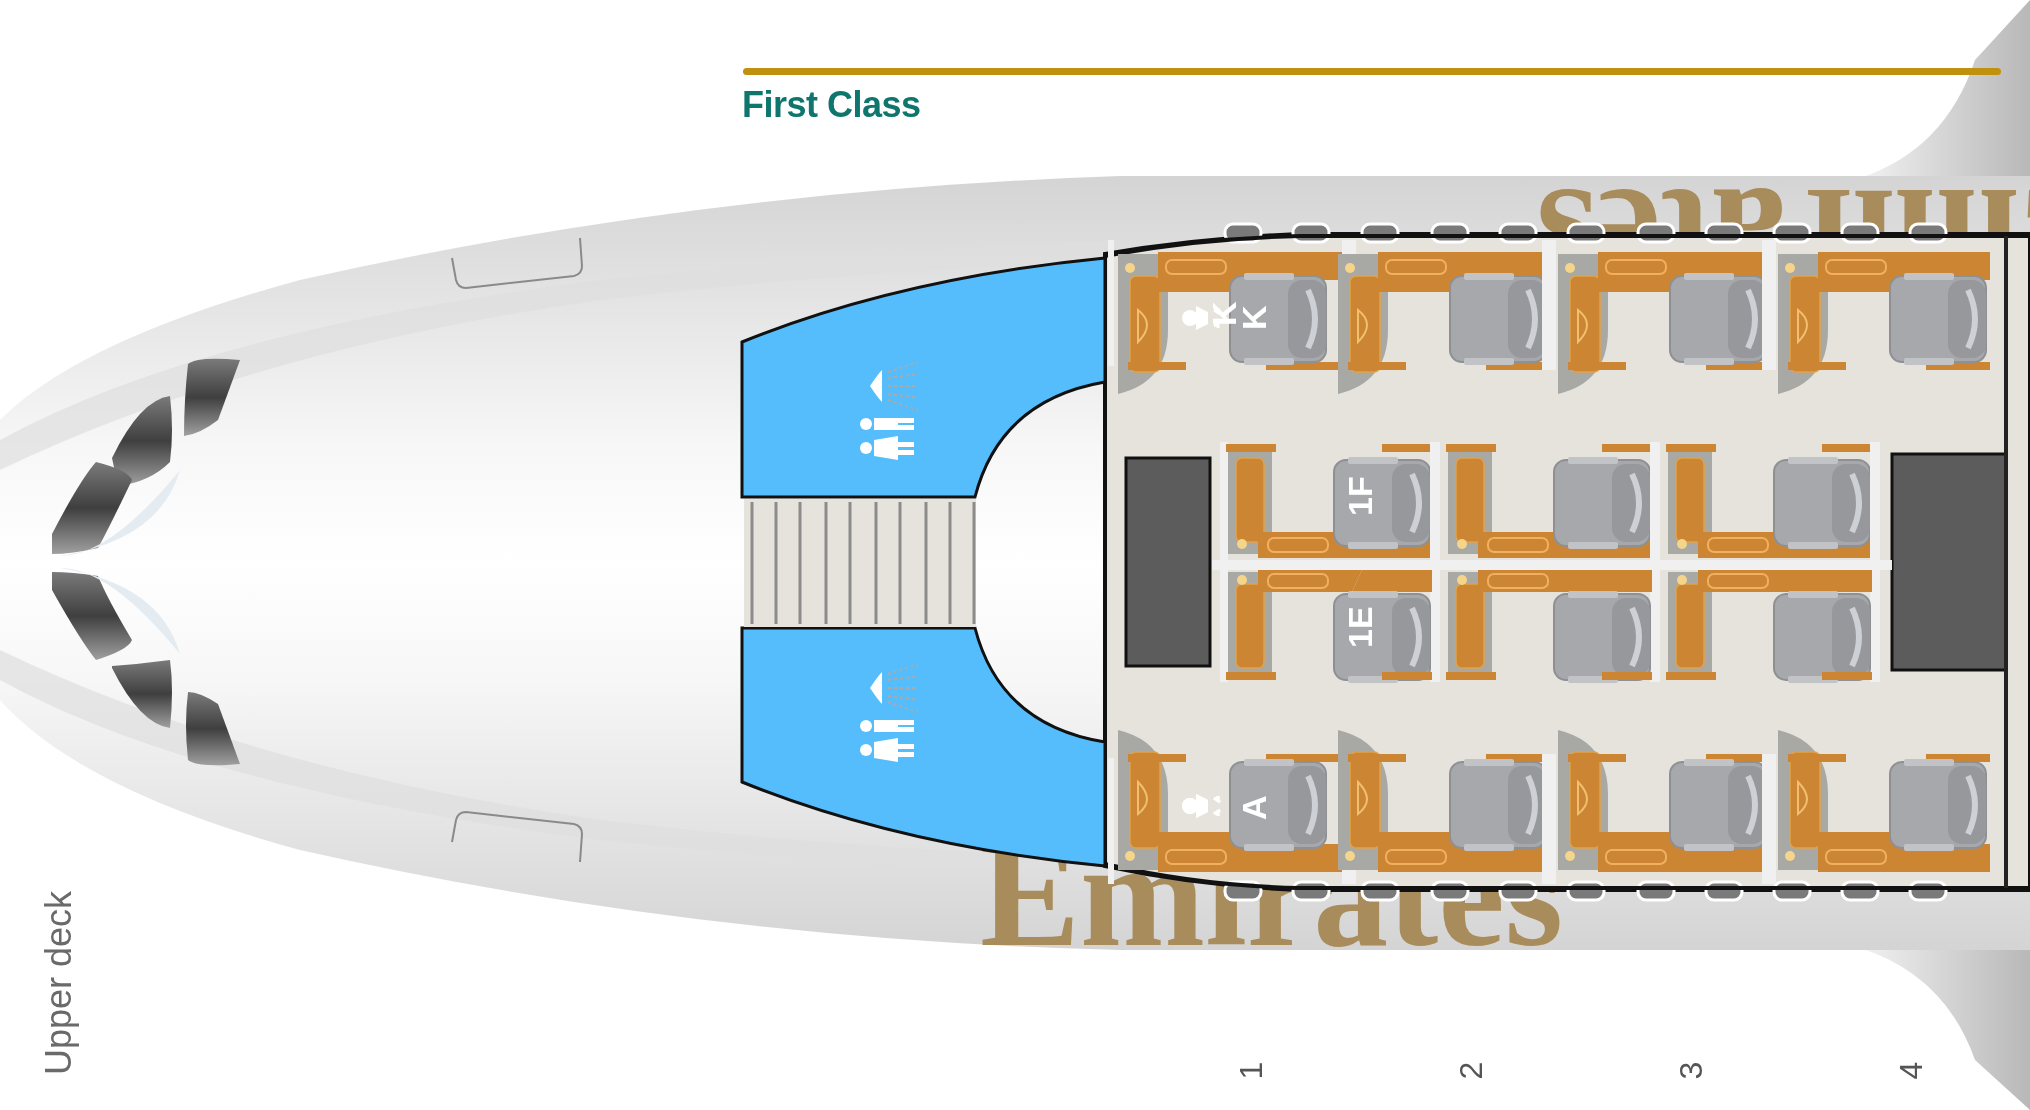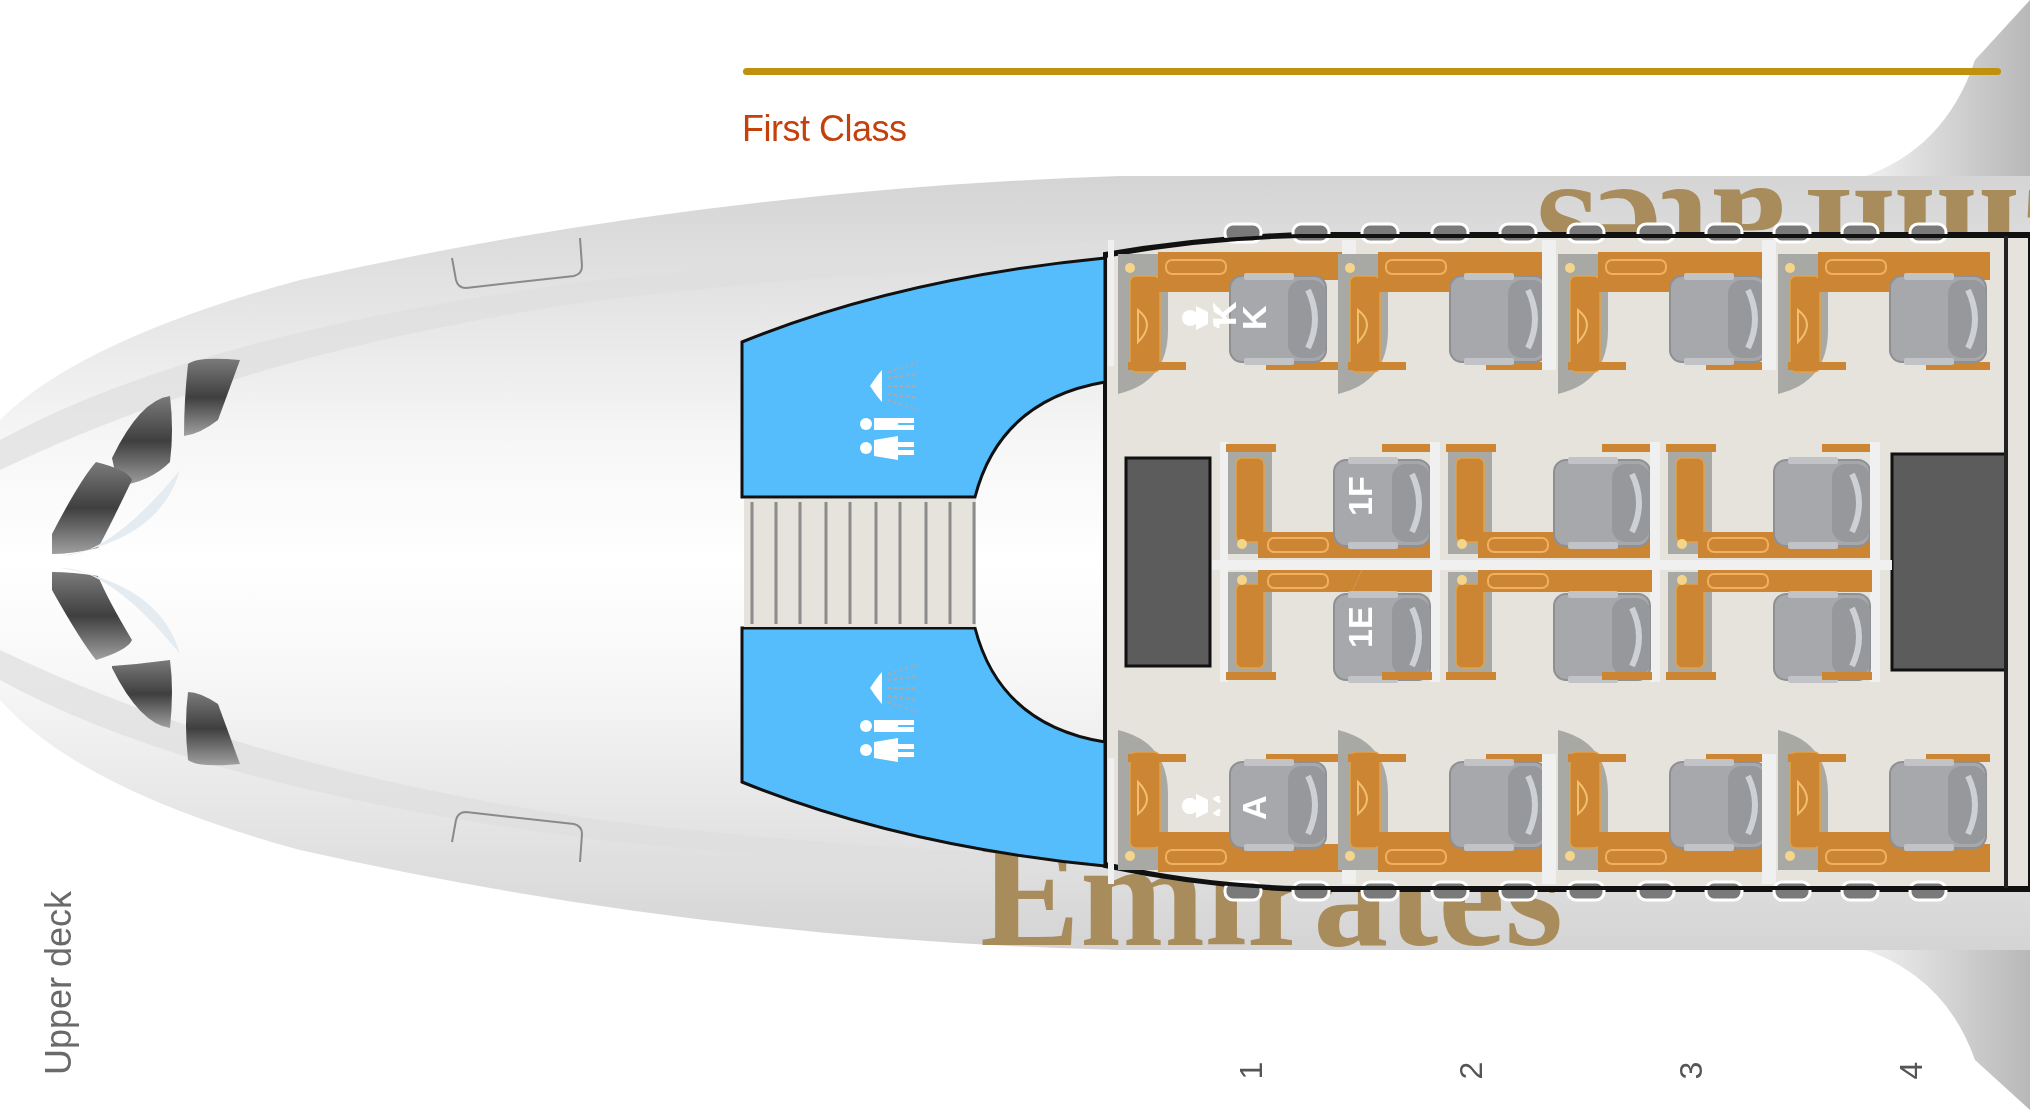--- a/index.html
+++ b/index.html
@@ -1,18 +1,18 @@
 <!DOCTYPE html>
 <html><head>
 <meta charset="utf-8">
 <style>
   html, body { margin:0; padding:0; background:#ffffff; }
   body { width:2030px; height:1110px; overflow:hidden; position:relative; font-family:"Liberation Sans", sans-serif; }
   #stage { position:absolute; left:0; top:0; width:2030px; height:1110px; }
-  .cabin-title { position:absolute; left:742px; top:84px; font-size:36px; color:#c2410c; font-weight:400; letter-spacing:-0.5px; font-family:"Liberation Sans", sans-serif;margin-top:24px; }
+  .cabin-title { position:absolute; left:742px; top:84px; font-size:36px; color:#0f766e; font-weight:700; letter-spacing:-0.5px; font-family:"Liberation Sans", sans-serif; }
   .class-bar { position:absolute; left:743px; top:68px; width:1258px; height:7px; background:#c0900f; border-radius:4px; }
   .deck-label { position:absolute; left:38px; top:1075px; transform-origin:0 0; transform:rotate(-90deg); font-size:36px; color:#6a6a6a; white-space:nowrap; font-family:"Liberation Sans", sans-serif; }
   .row-num { position:absolute; top:1052px; font-size:32px; color:#555; transform:rotate(-90deg); width:30px; text-align:center; font-family:"Liberation Sans", sans-serif; }
   .seat-label { font-family:"Liberation Sans", sans-serif; font-weight:bold; fill:#ffffff; font-size:34px; }
   .brand { font-family:"Liberation Serif", serif; fill:#a88c5c; font-weight:bold; }
 </style>
 </head>
 <body>
 
 <div id="stage">

